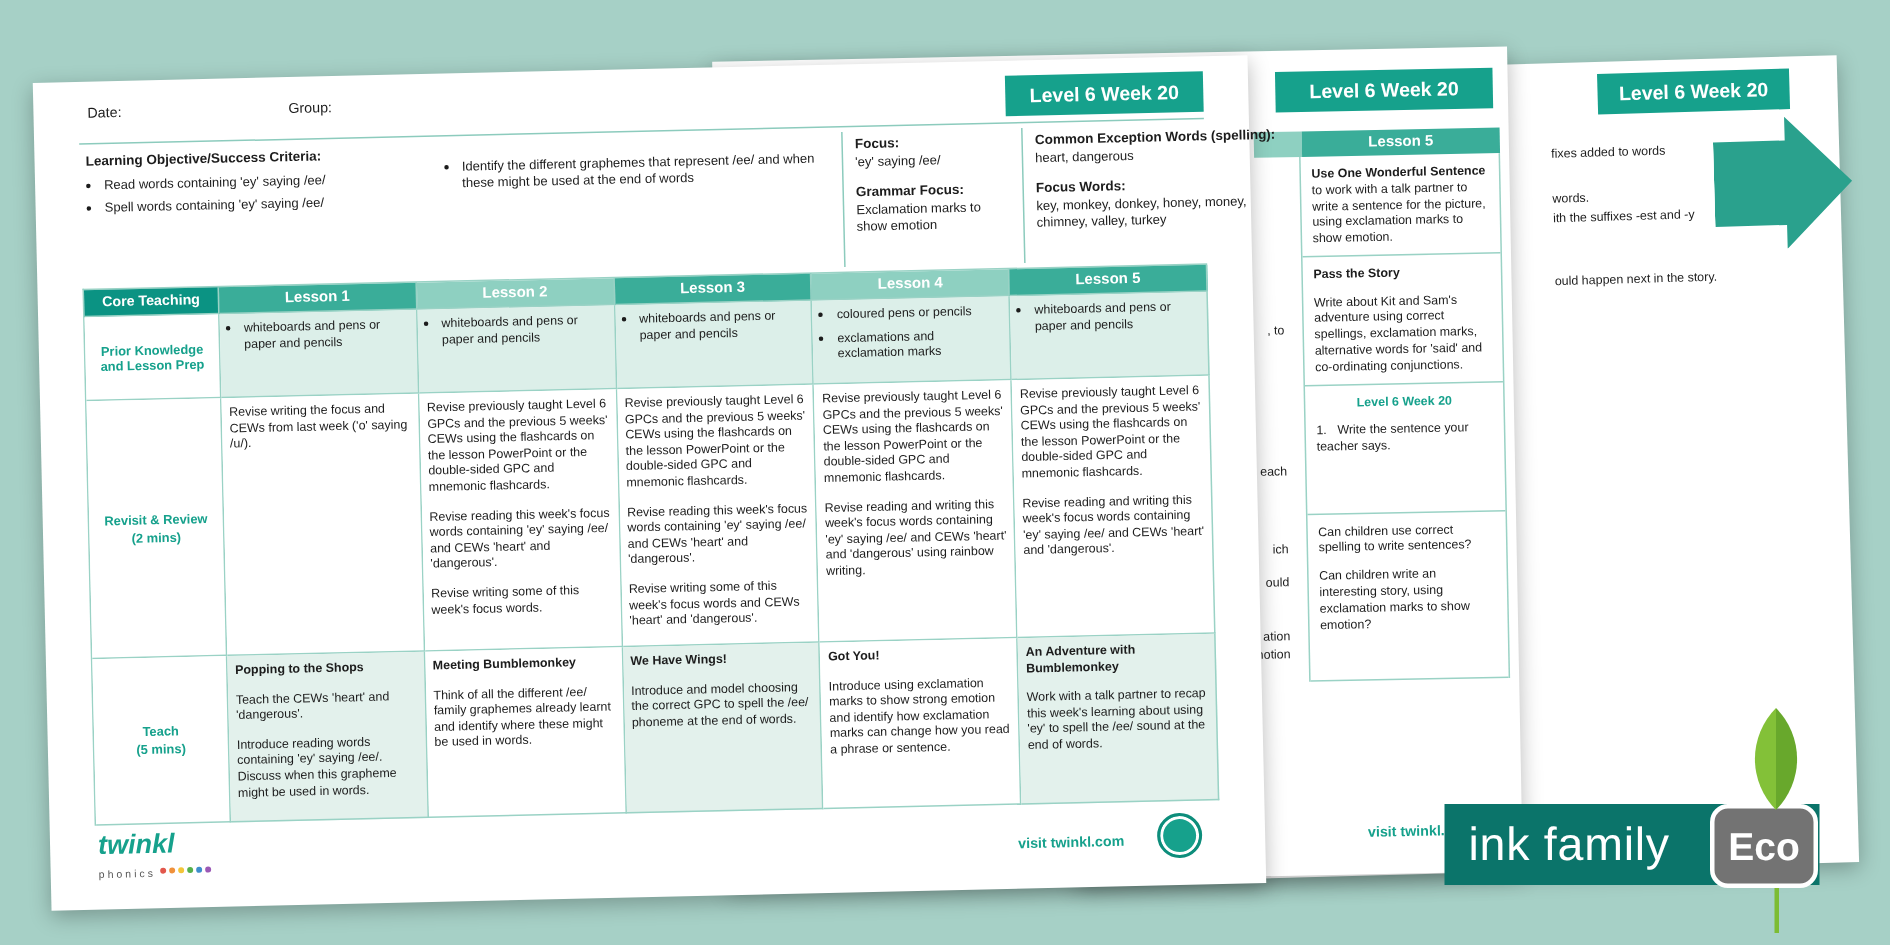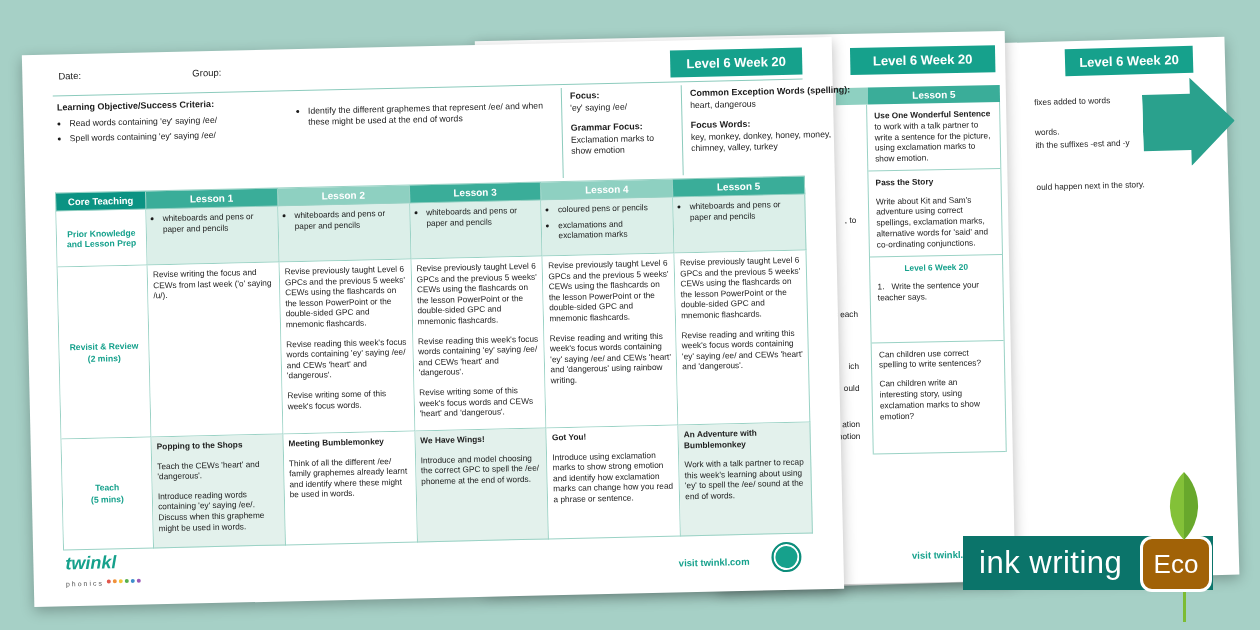--- a/index.html
+++ b/index.html
@@ -89,23 +89,23 @@
   .s3-arrow{position:absolute;right:-8px;top:40px;width:92px;height:88px;background:#2aa18d;
             clip-path:polygon(0 18%,52% 18%,52% 0,100% 50%,52% 100%,52% 82%,0 82%);}
   .s3-frags{position:absolute;left:326px;top:0;width:190px;}
   .s3-frags .frag{left:4px;right:auto;}
 
   
   .eco-stem{position:absolute;left:1183px;top:492px;width:3px;height:130px;background:#7cbc33;z-index:4;}
   .eco-band{position:absolute;left:963px;top:536px;width:250px;height:54px;background:#0b746a;z-index:5;
             display:flex;align-items:center;}
   .eco-band .ink{color:#fff;font-size:31px;padding-left:16px;letter-spacing:.5px;}
-  .eco-box{position:absolute;left:1140px;top:536px;width:66px;height:50px;background:#a16207;
+  .eco-box{position:absolute;left:1140px;top:536px;width:66px;height:50px;background:#737373;
            border:3px solid #fff;border-radius:12px;z-index:6;display:flex;align-items:center;justify-content:center;
-           color:#fff;font-weight:normal;font-size:26px;}
+           color:#fff;font-weight:bold;font-size:26px;}
   .eco-leaf{position:absolute;left:1160px;top:482px;width:48px;height:48px;z-index:7;
             background:linear-gradient(45deg,#83c138 50%,#68a82c 50%);
             border-radius:0 100% 0 100%;transform:rotate(45deg);}
 </style>
 </head>
 <body>
 
 <div class="stage">
 
   <div class="sheet sheet3">
@@ -285,18 +285,18 @@
         <div class="logo-word">twinkl</div>
         <div><span class="logo-sub">phonics</span><span class="logo-dots"><span style="background: rgb(226, 87, 76);"></span><span style="background: rgb(240, 145, 59);"></span><span style="background: rgb(243, 197, 58);"></span><span style="background: rgb(86, 176, 76);"></span><span style="background: rgb(62, 142, 204);"></span><span style="background: rgb(155, 89, 182);"></span></span></div>
       </div>
       <span class="visit s1-visit">visit twinkl.com</span>
       <span class="roundel s1-roundel"></span>
     </div>
   </div>
 
   <div class="eco-stem"></div>
   <div class="eco-band">
-    <span class="ink">ink writing</span>
+    <span class="ink">ink family</span>
   </div>
   <div class="eco-box">Eco</div>
   <div class="eco-leaf"></div>
 
 </div>
 
 </body></html>

